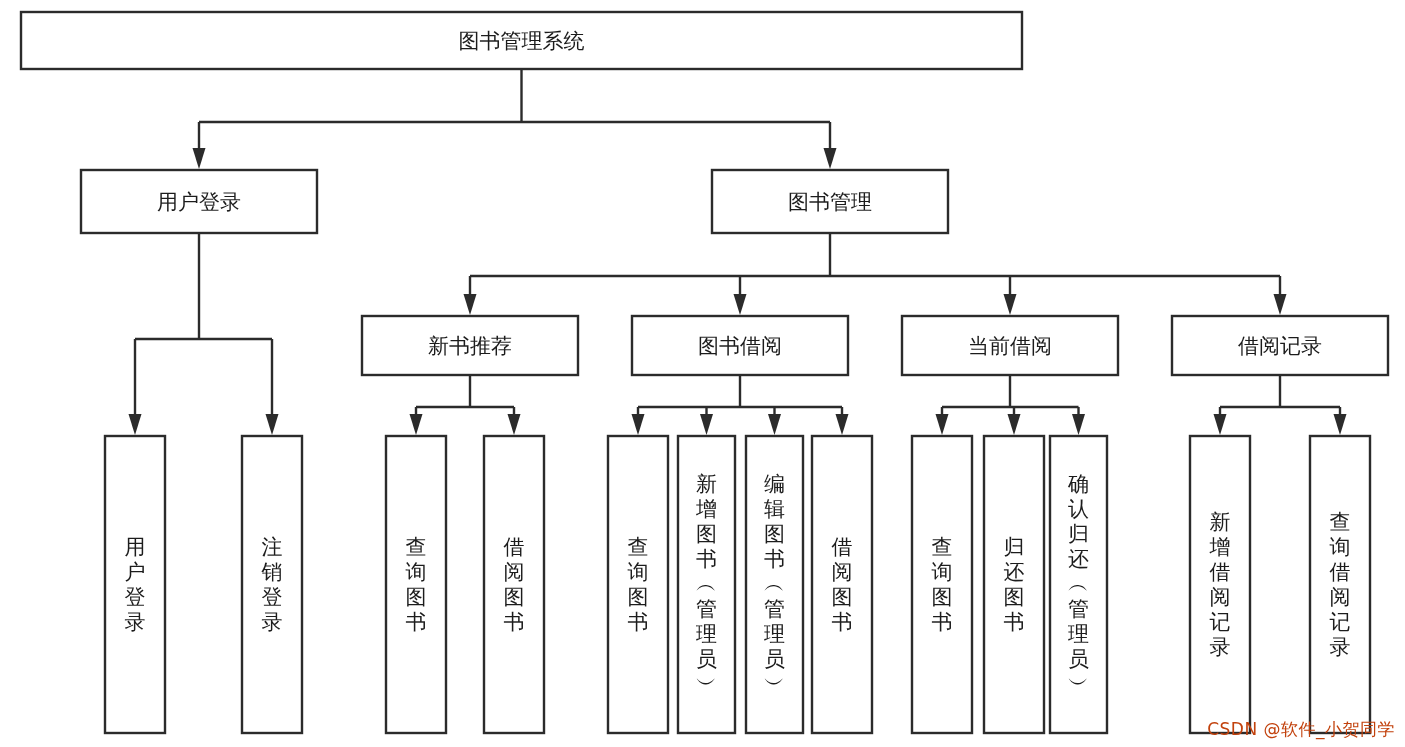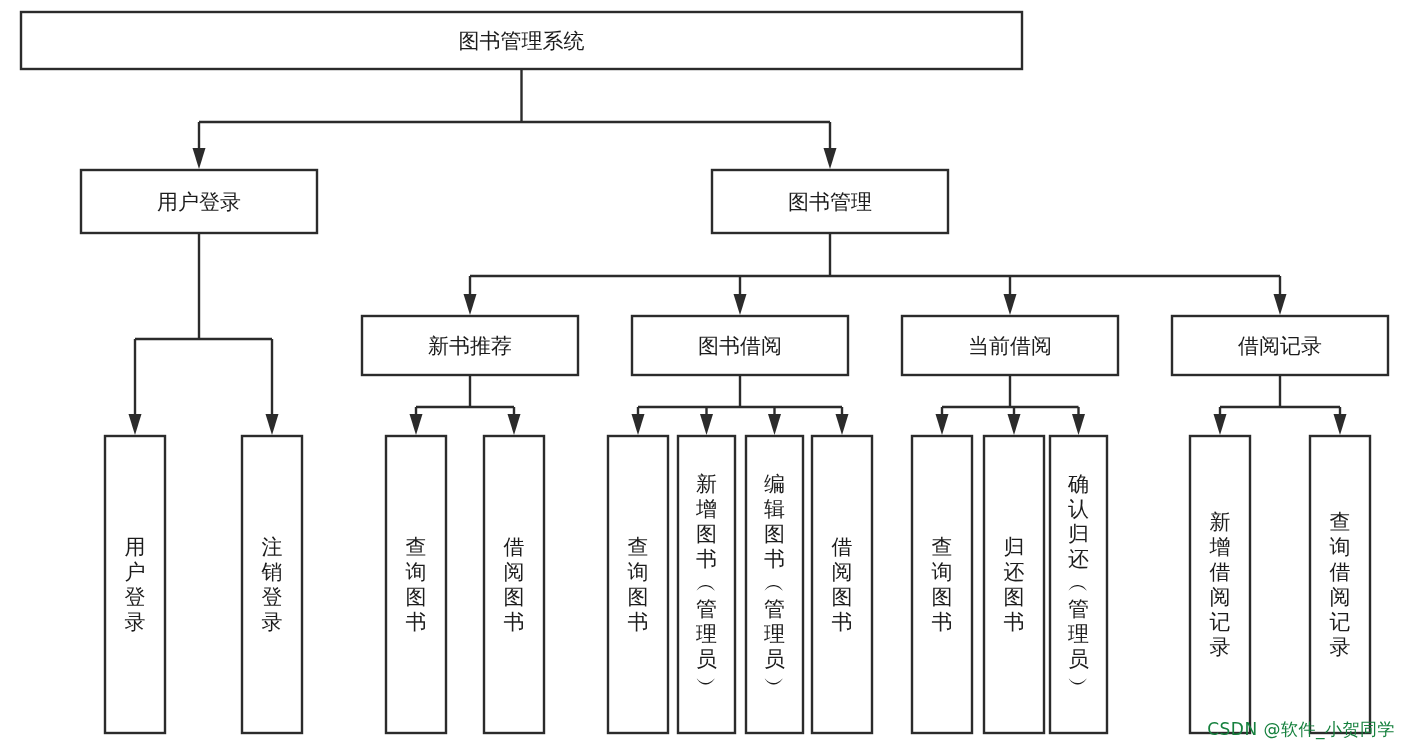--- a/index.html
+++ b/index.html
@@ -54,21 +54,21 @@
     font-size: 21px;
     fill: #1c1c1c;
     text-anchor: middle;
   }
   .watermark-text {
     position: absolute;
     right: 10px;
     bottom: 6px;
     font-family: "DejaVu Sans", "Liberation Sans", sans-serif;
     font-size: 17px;
-    color: #15803d;
+    color: #c2410c;
     letter-spacing: 0.5px;
     white-space: nowrap;
     user-select: none;
   }
 </style>
 </head>
 <body>
 
 <div id="diagram-root">
   <svg id="tree-svg" viewBox="0 0 1405 747" xmlns="http://www.w3.org/2000/svg">

